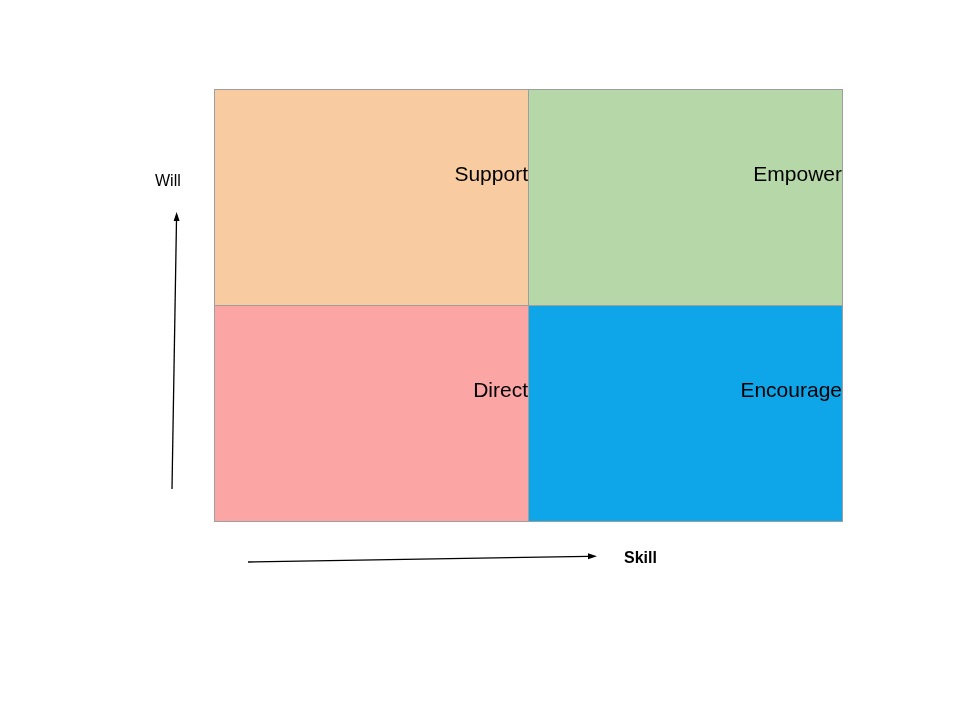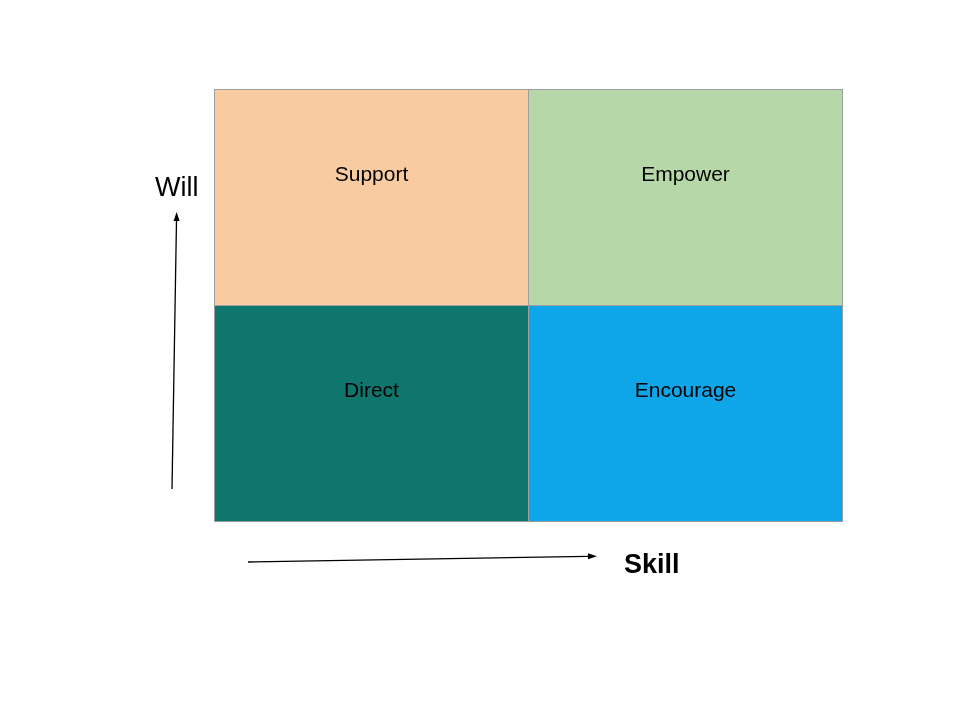--- a/index.html
+++ b/index.html
@@ -1,33 +1,33 @@
 <!DOCTYPE html>
 <html><head>
   <meta charset="utf-8">
   <style>
     html, body { margin: 0; padding: 0; background: #ffffff; }
     body { width: 960px; height: 720px; position: relative; overflow: hidden;
            font-family: "Liberation Sans", sans-serif; color: #000; }
     .quad { position: absolute; box-sizing: border-box; border: 1px solid #9e9e9e;
-            display: flex; align-items: center; justify-content: center; }
+            display: flex; align-items: center; justify-content: flex-end; }
     .quad span { font-size: 21px; position: relative; top: -24px; }
-    .axis-label { position: absolute; font-size: 27px; }
+    .axis-label { position: absolute; font-size: 16px; }
     svg.arrows { position: absolute; left: 0; top: 0; }
   </style>
 </head>
 <body>
 
 <div class="quad" style="left:214px; top:89px; width:315px; height:217px; background:#f8cba0;">
   <span>Support</span>
 </div>
 <div class="quad" style="left:528px; top:89px; width:315px; height:217px; background:#b6d7a8;">
   <span>Empower</span>
 </div>
-<div class="quad" style="left:214px; top:305px; width:315px; height:217px; background:#0f766e;">
+<div class="quad" style="left:214px; top:305px; width:315px; height:217px; background:#fca5a5;">
   <span>Direct</span>
 </div>
 <div class="quad" style="left:528px; top:305px; width:315px; height:217px; background:#0ea5e9;">
   <span>Encourage</span>
 </div>
 
 <div class="axis-label" style="left:155px; top:172px;">Will</div>
 <div class="axis-label" style="left:624px; top:549px;font-weight:bold;">Skill</div>
 
 <svg class="arrows" width="960" height="720">

